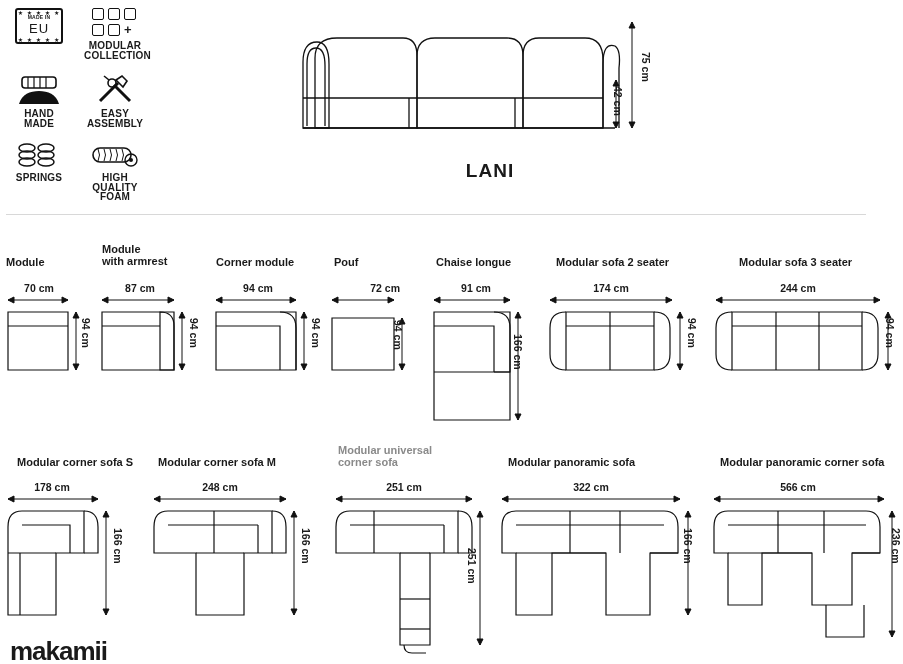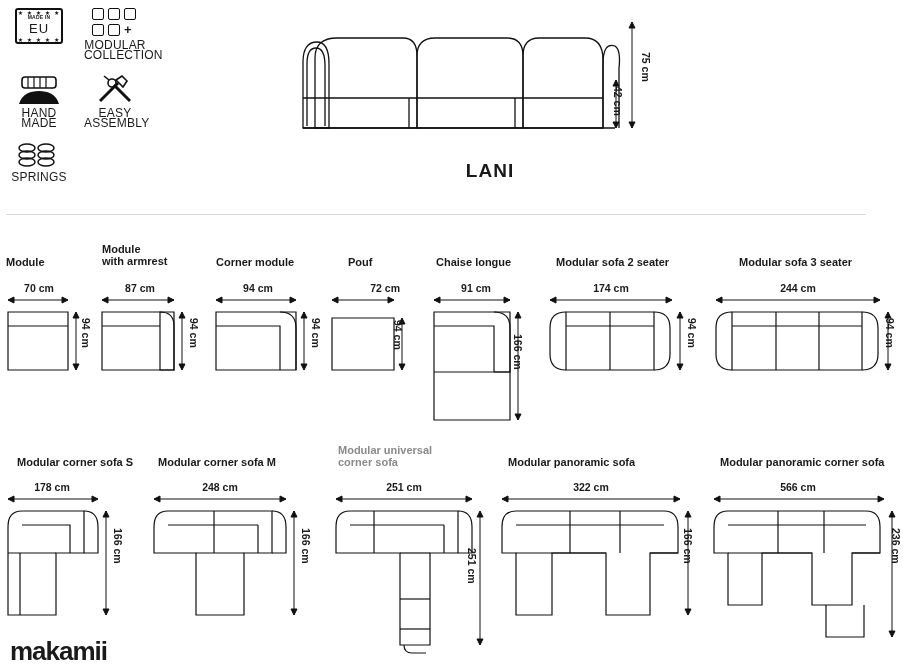--- a/index.html
+++ b/index.html
@@ -12,21 +12,21 @@
     position: relative;
     overflow: hidden;
   }
   .page { position: relative; width:903px; height:664px; }
 
   
   .badges { position:absolute; left:8px; top:8px; width:150px; }
   .badge-row { display:flex; gap:14px; margin-bottom:14px; }
   .badge { width:62px; text-align:center; }
   .badge-cap {
-    font-size:12px; font-weight:normal; letter-spacing:0.2px;
+    font-size:10px; font-weight:bold; letter-spacing:0.2px;
     line-height:9.5px; margin-top:3px; text-transform:uppercase;
   }
   .eu-box { width:48px; height:36px; border:2px solid #111; border-radius:3px;
             margin:0 auto; position:relative; }
   .eu-box .eutext { position:absolute; left:0; right:0; top:11px;
             font-size:13px; font-weight:normal; text-align:center; letter-spacing:1px;}
   .eu-box .madein { position:absolute; left:0; right:0; top:4px;
             font-size:5px; font-weight:bold; text-align:center; letter-spacing:.2px;}
   .stars { position:absolute; left:0; right:0; top:-1px; font-size:6px; text-align:center; letter-spacing:1px;}
   .stars.bot { top:auto; bottom:-1px; }
@@ -121,20 +121,32 @@
             <ellipse cx="11" cy="6" rx="8" ry="4"></ellipse>
               <ellipse cx="11" cy="13" rx="8" ry="4"></ellipse>
               <ellipse cx="11" cy="20" rx="8" ry="4"></ellipse>
             <ellipse cx="30" cy="6" rx="8" ry="4"></ellipse>
               <ellipse cx="30" cy="13" rx="8" ry="4"></ellipse>
               <ellipse cx="30" cy="20" rx="8" ry="4"></ellipse>
           </g>
         </svg>
         <div class="badge-cap">SPRINGS</div>
       </div>
+      <div class="badge">
+        <svg class="ico" width="50" height="28" viewBox="0 0 50 28">
+          <rect x="3" y="6" width="38" height="14" rx="7" fill="none" stroke="#111" stroke-width="1.6"></rect>
+          <path d="M8 7 q3 6 0 12 M14 7 q3 6 0 12 M20 7 q3 6 0 12 M26 7 q3 6 0 12 M32 7 q3 6 0 12" fill="none" stroke="#111" stroke-width="1"></path>
+          <circle cx="41" cy="18" r="6" fill="none" stroke="#111" stroke-width="1.4"></circle>
+          <circle cx="41" cy="18" r="2" fill="#111"></circle>
+        </svg>
+        <div class="badge-cap">
+          <span>HIGH QUALITY</span><br>
+          <span>FOAM</span>
+        </div>
+      </div>
     </div>
   </div>
 
   <svg class="cell" style="left:285px; top:18px;" width="345" height="140" viewBox="0 0 345 140">
     <g fill="none" stroke="#111" stroke-width="1.3">
 
       <path d="M30 110 L30 40 Q30 20 52 20 L118 20 Q132 20 132 38 L132 110 Z"></path>
       <path d="M132 110 L132 38 Q132 20 150 20 L222 20 Q238 20 238 38 L238 110 Z"></path>
       <path d="M238 110 L238 38 Q238 20 254 20 L300 20 Q318 20 318 42 L318 110 Z"></path>
 
@@ -226,21 +238,21 @@
     <g fill="none" stroke="#111" stroke-width="1.2">
       <path d="M2 16 L82 16 L82 74 L2 74 Z"></path>
       <path d="M2 30 L66 30 L66 74"></path>
       <path d="M66 16 Q82 16 82 32 L82 74"></path>
     </g>
   </svg>
   <div class="cell" style="left:310px; top:318px;">
     <span class="dim-v">94 cm</span>
   </div>
 
-  <div class="cell cell-title" style="left:348px; top:256px; width:70px;">Pouf</div>
+  <div class="cell cell-title" style="left:334px; top:256px; width:70px;">Pouf</div>
   <div class="cell dim-h" style="left:330px; top:282px; width:70px; text-align:right;">72 cm</div>
   <svg class="cell" style="left:330px; top:296px;" width="76" height="90" viewBox="0 0 76 90">
     <g stroke="#111" stroke-width="1" fill="#111">
       <line x1="2" y1="4" x2="64" y2="4"></line>
         <path d="M2 4 l6 -3 l0 6 z"></path>
         <path d="M64 4 l-6 -3 l0 6 z"></path>
       <line x1="72" y1="22" x2="72" y2="74"></line>
         <path d="M72 22 l-3 6 l6 0 z"></path>
         <path d="M72 74 l-3 -6 l6 0 z"></path>
     </g>

